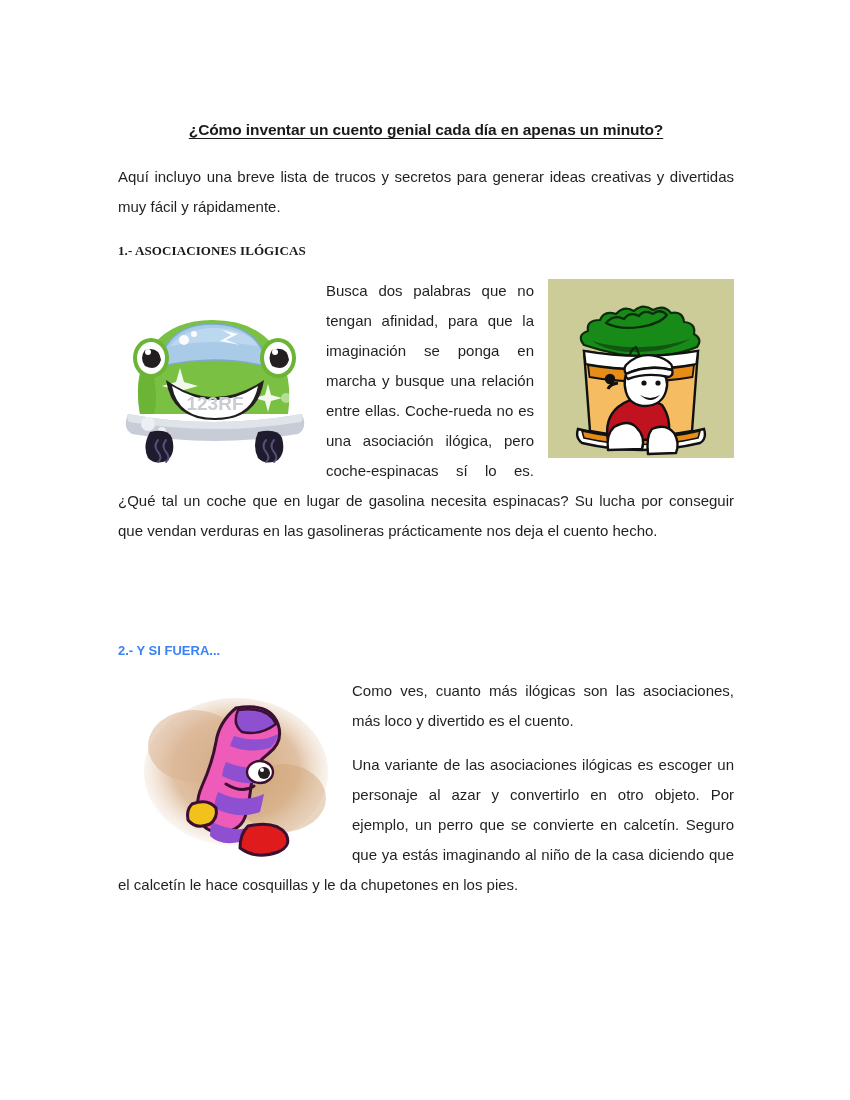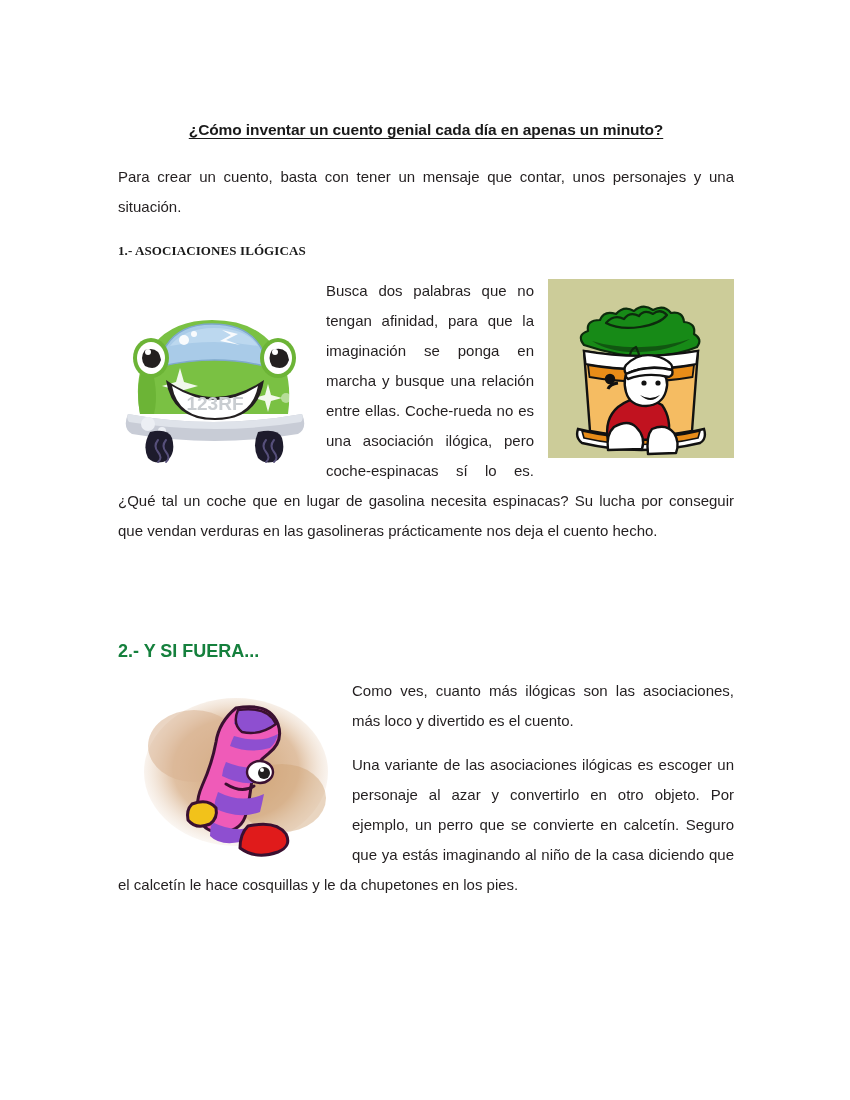--- a/index.html
+++ b/index.html
@@ -61,24 +61,24 @@
     font-family: "Liberation Serif", serif;
     font-weight: bold;
     font-size: 13px;
     line-height: 30px;
     margin: 6px 0 10px 0;
     color: #1a1a1a;
     letter-spacing: 0.1px;
   }
   .heading-sans {
     font-weight: bold;
-    font-size: 18px;
+    font-size: 13px;
     line-height: 30px;
     margin: 0 0 10px 0;
-    color: #15803d;
+    color: #3b82f6;
   }
 
   
   .fig {
     position: relative;
     overflow: hidden;
   }
   .fig-spinach {
     float: right;
     width: 186px;
@@ -109,22 +109,22 @@
   svg { display: block; }
 </style>
 </head>
 <body>
 
 <div class="page">
   <div class="content">
 
     <div class="doc-title">¿Cómo inventar un cuento genial cada día en apenas un minuto?</div>
 
-
-    <p class="para">Para crear un cuento, basta con tener un mensaje que contar, unos personajes y una situación.</p>
+    <p class="para">Aquí incluyo una breve lista de trucos y secretos para generar ideas creativas y divertidas muy fácil y rápidamente.</p>
+
 
 
     <div class="heading-serif">1.- ASOCIACIONES ILÓGICAS</div>
 
     <div>
 
       <div class="fig fig-spinach">
         <svg width="186" height="179" viewBox="0 0 186 179">
           <rect x="0" y="0" width="186" height="179" fill="#cccc99"></rect>
 

